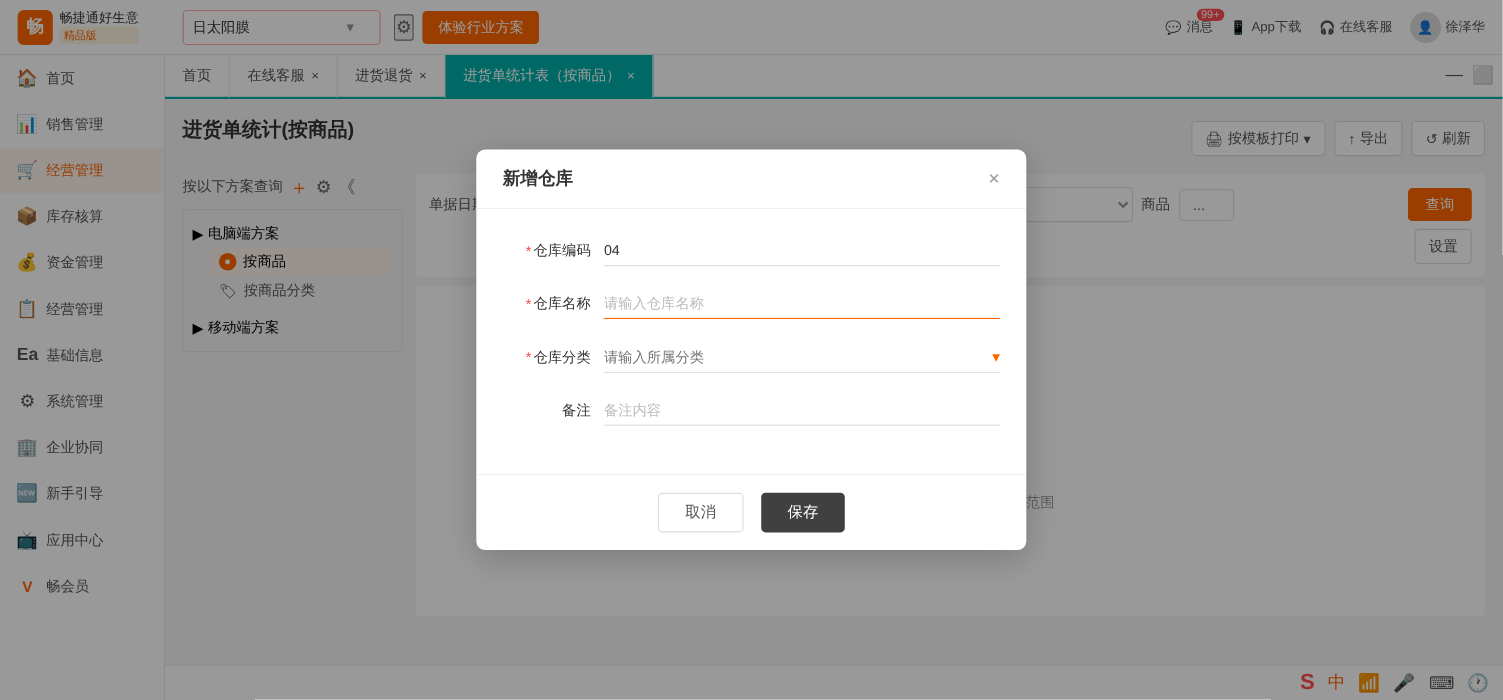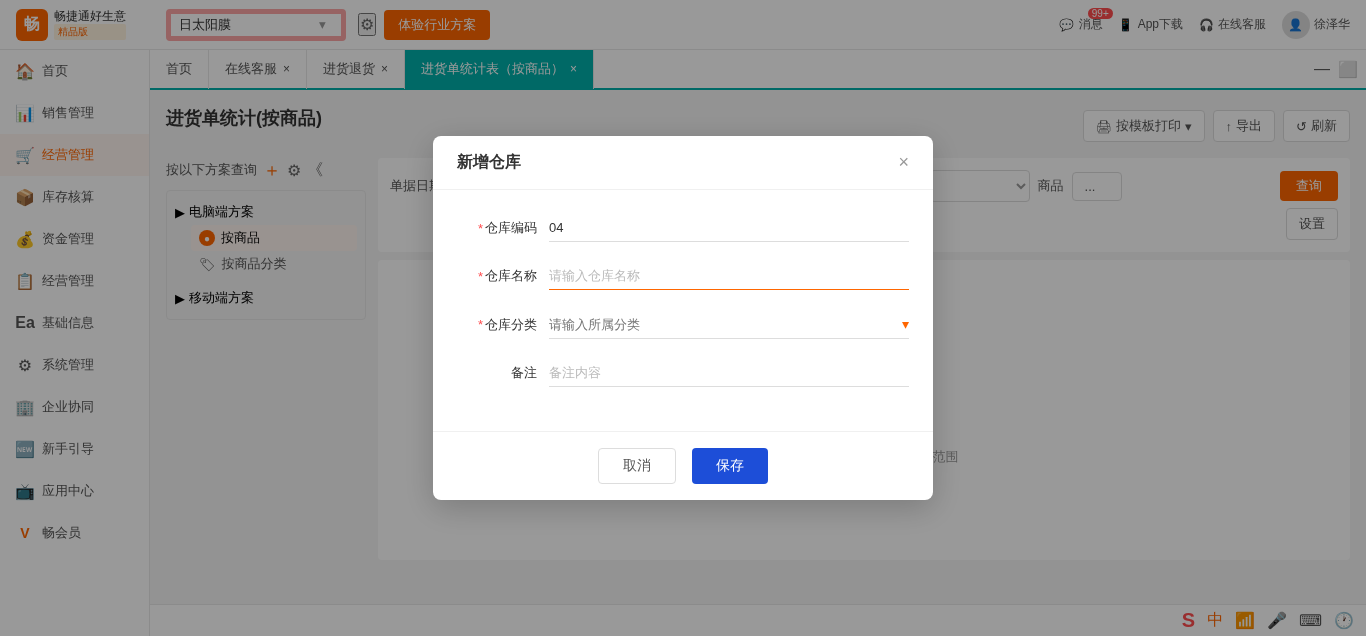--- a/index.html
+++ b/index.html
@@ -33,21 +33,21 @@
     .logo-text { font-size: 12px; color: #333; line-height: 1.3; }
     .logo-tag { font-size: 10px; color: #ff6600; background: #fff3e0; padding: 1px 4px; border-radius: 2px; }
     .nav-center {
       flex: 1;
       display: flex;
       align-items: center;
       gap: 8px;
     }
     .nav-search-wrap {
       display: flex; align-items: center;
-      border: 5px solid #fca5a5; border-radius: 4px;
+      border: 1px solid #fca5a5; border-radius: 4px;
       padding: 0 8px; height: 32px; min-width: 180px;
       background: #fff;
     }
     .nav-search-input { border: none; outline: none; font-size: 13px; color: #333; width: 140px; }
     .nav-dropdown-btn {
       background: none; border: none; cursor: pointer; color: #999;
       display: flex; align-items: center;
     }
     .experience-btn {
       background: #ff6600; color: #fff; border: none; border-radius: 4px;
@@ -187,21 +187,21 @@
       flex: 1; display: flex; align-items: center;
       border-bottom: 1px solid #ddd; padding: 6px 0;
     }
     .form-select-input { flex:1; border:none; outline:none; font-size:13px; color:#bbb; }
     .form-select-arrow { color: #ff6600; font-size: 14px; }
     .modal-footer {
       display: flex; justify-content: center; gap: 16px;
       padding: 16px 24px; border-top: 1px solid #f0f0f0;
     }
     .btn-cancel { background: #fff; color: #555; border: 1px solid #ddd; border-radius: 4px; padding: 8px 24px; cursor: pointer; font-size: 14px; }
-    .btn-save { background: #1d4ed8; color: #fff; border: none; border-radius: 4px; padding: 8px 24px; cursor: pointer; font-size: 14px; }
+    .btn-save { background: #404040; color: #fff; border: none; border-radius: 4px; padding: 8px 24px; cursor: pointer; font-size: 14px; }
 
     
     .bottom-bar {
       position: fixed; bottom: 0; right: 0; left: 150px;
       height: 32px; background: #fff; border-top: 1px solid #e8e8e8;
       display: flex; align-items: center; justify-content: flex-end;
       padding: 0 12px; gap: 12px; z-index: 99;
     }
 
     .ea-label { font-size:18px; font-weight:bold; color:#555; }

